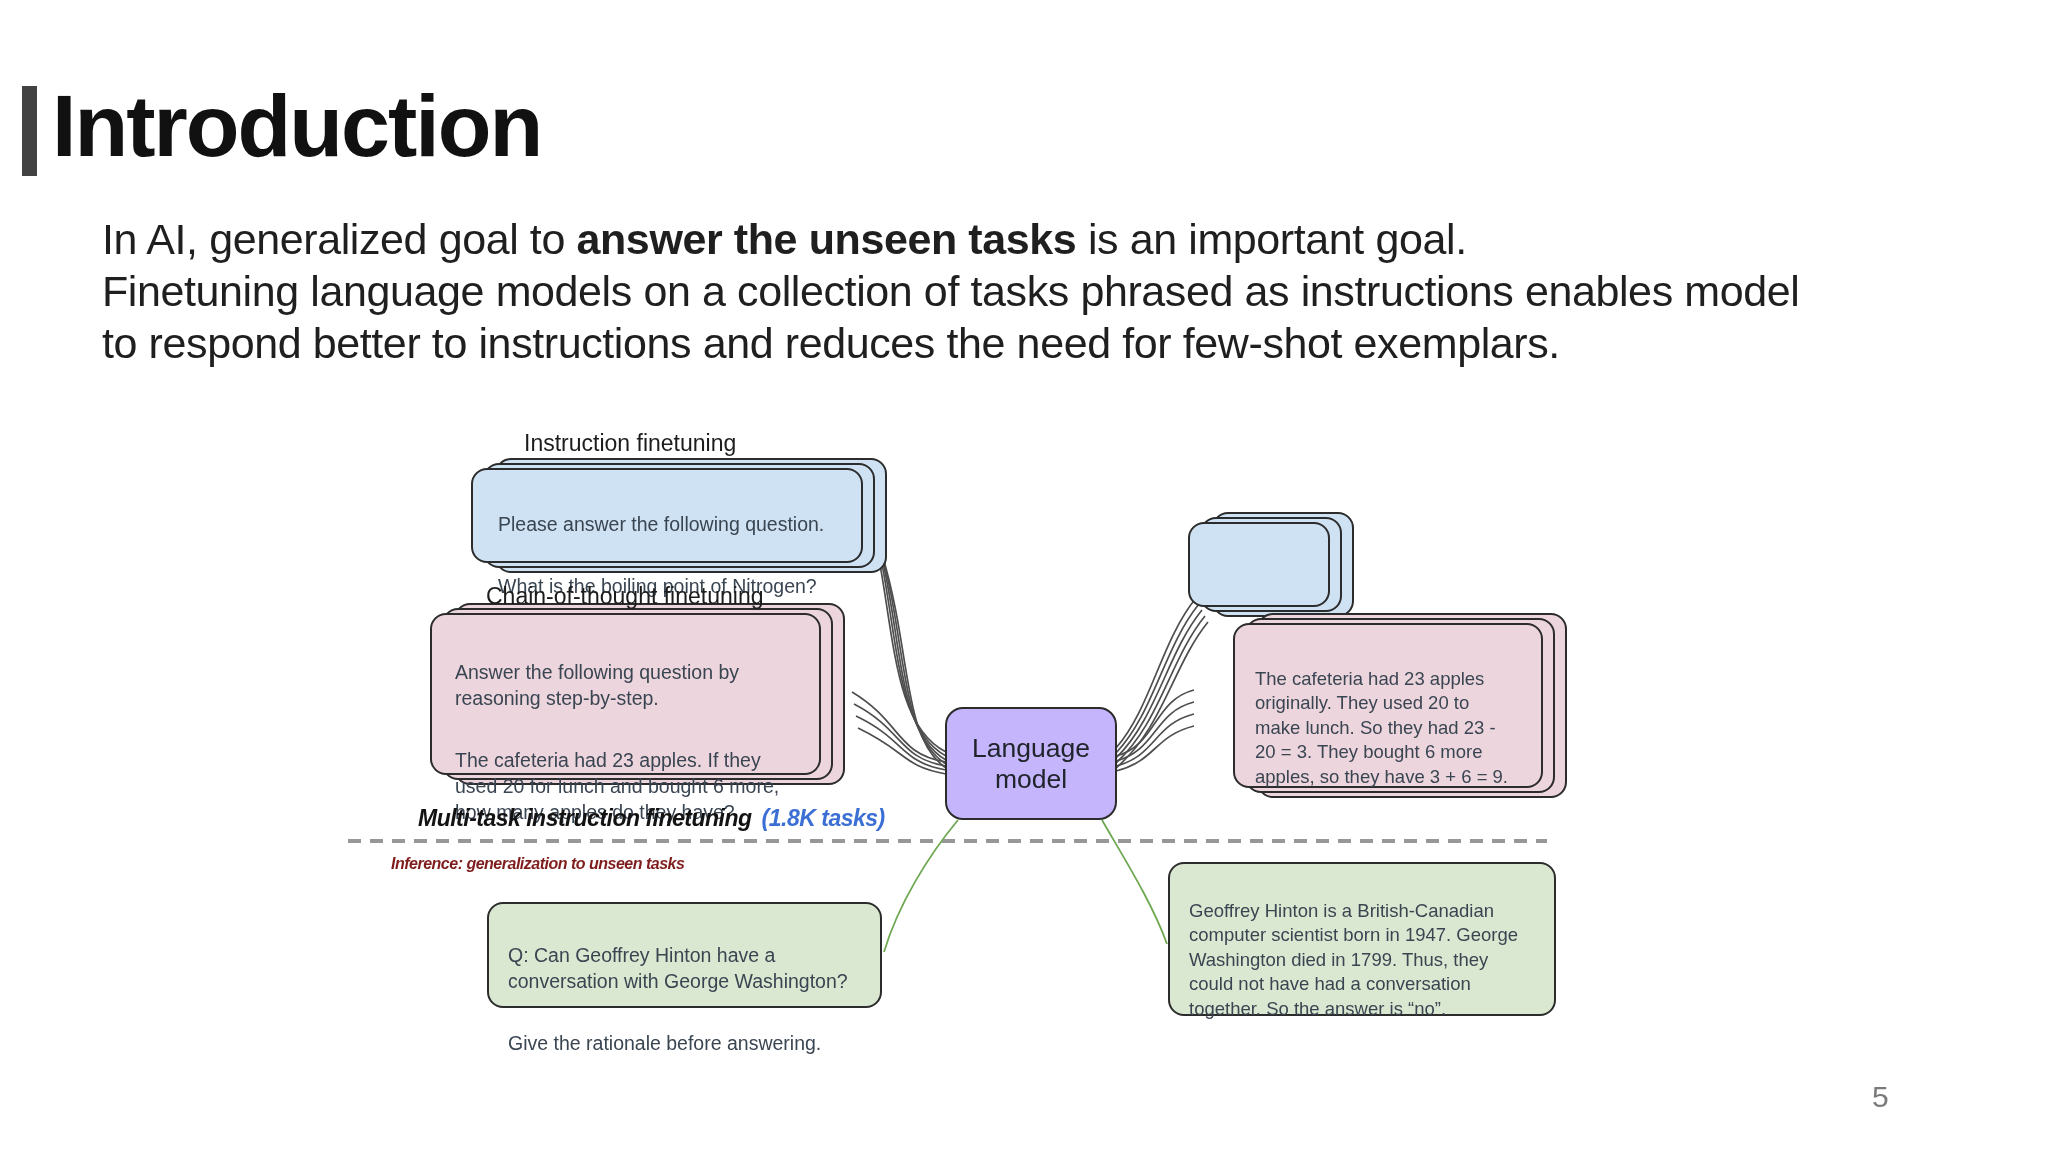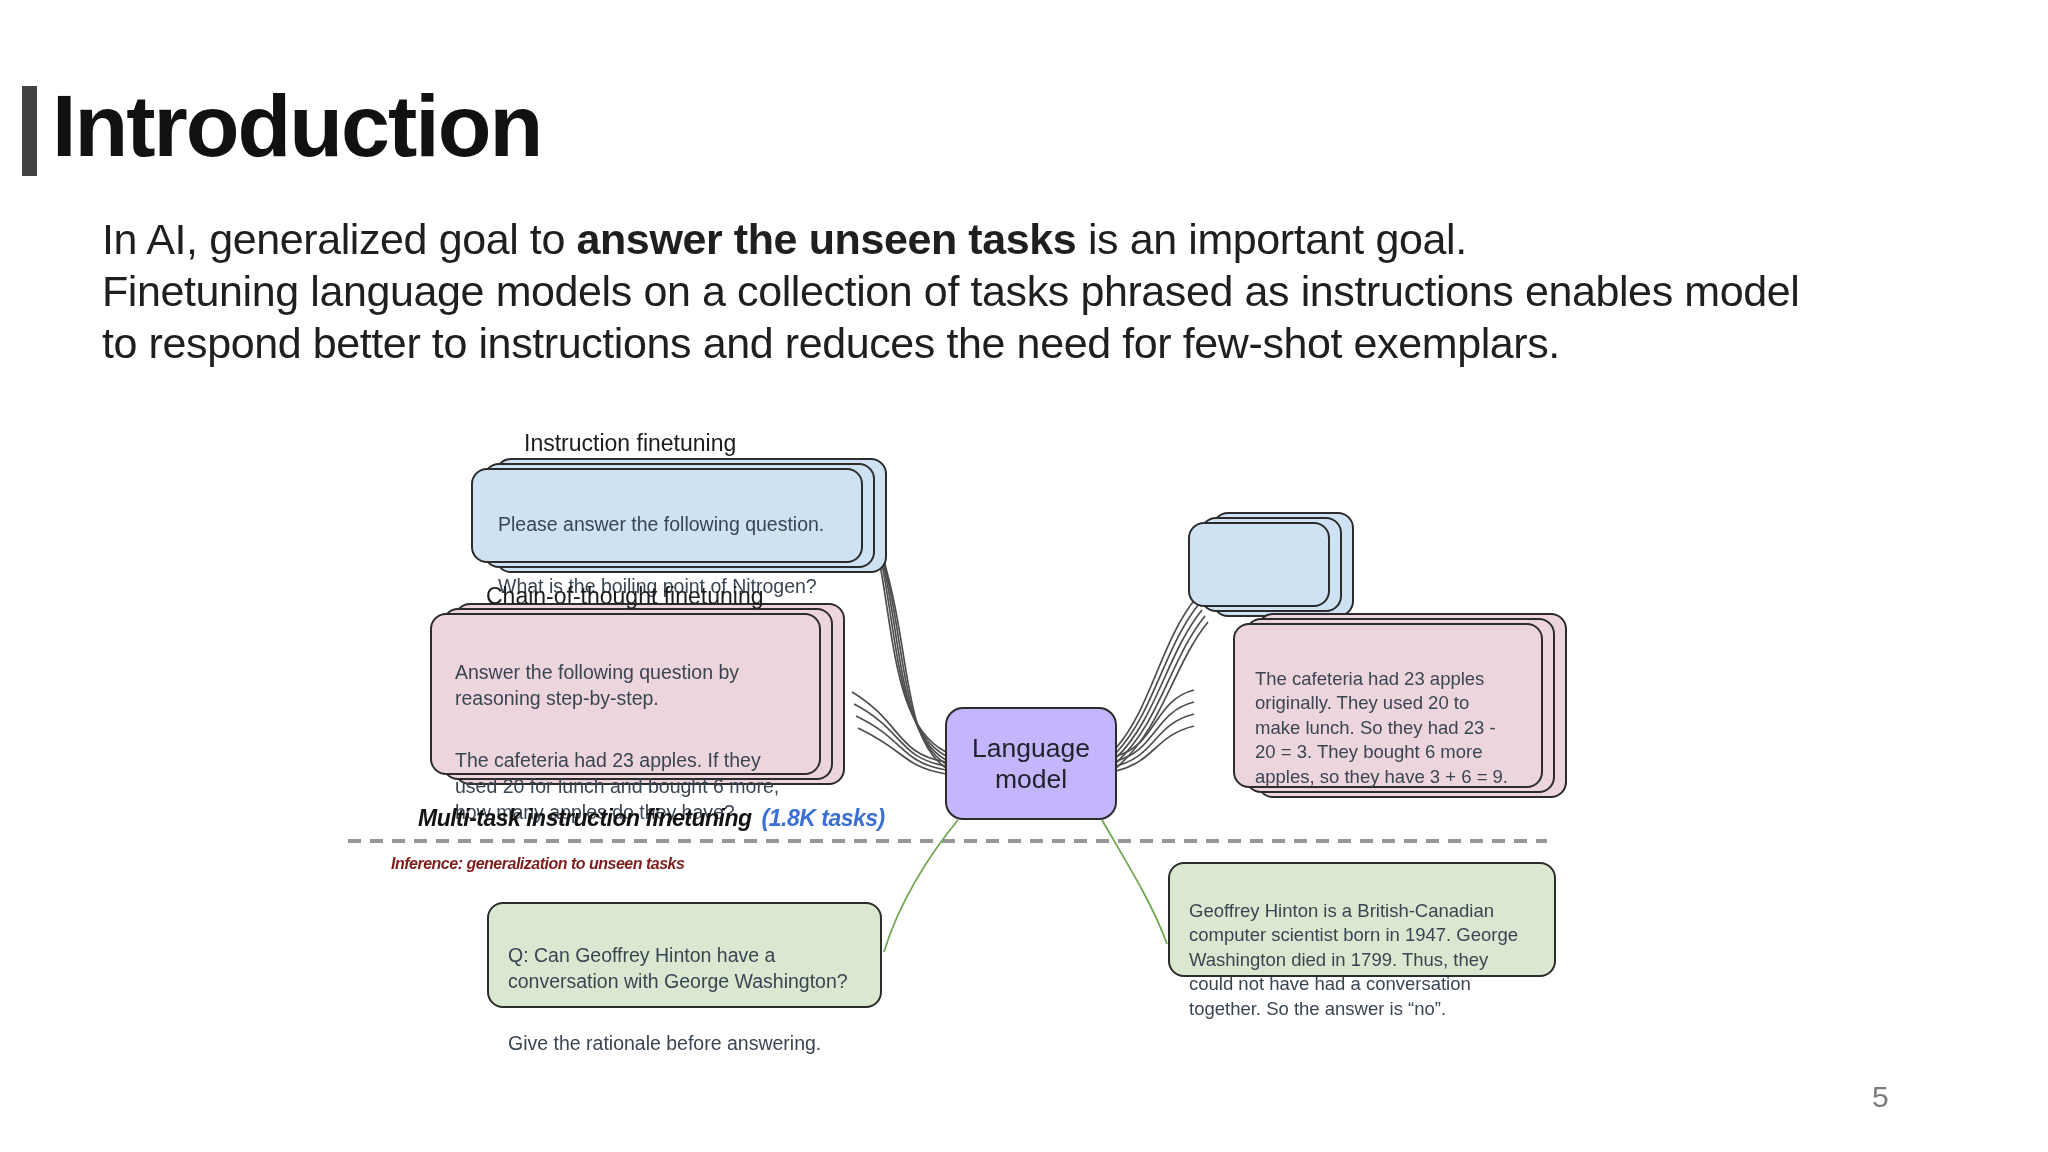--- a/index.html
+++ b/index.html
@@ -152,21 +152,21 @@
       <div class="card main"></div>
       <div class="card-text small" style="padding:19px 12px 0 22px;">
         <p>The cafeteria had 23 apples
 originally. They used 20 to
 make lunch. So they had 23 -
 20 = 3. They bought 6 more
 apples, so they have 3 + 6 = 9.</p>
       </div>
     </div>
 
-    <div class="stack green" style="left:1168px;top:862px;width:388px;height:115px;">
+    <div class="stack green" style="left:1168px;top:862px;width:388px;height:154px;">
       <div class="card main"></div>
       <div class="card-text small" style="padding:12px 12px 0 21px;">
         <p>Geoffrey Hinton is a British-Canadian
 computer scientist born in 1947. George
 Washington died in 1799. Thus, they
 could not have had a conversation
 together. So the answer is “no”.</p>
       </div>
     </div>
 

